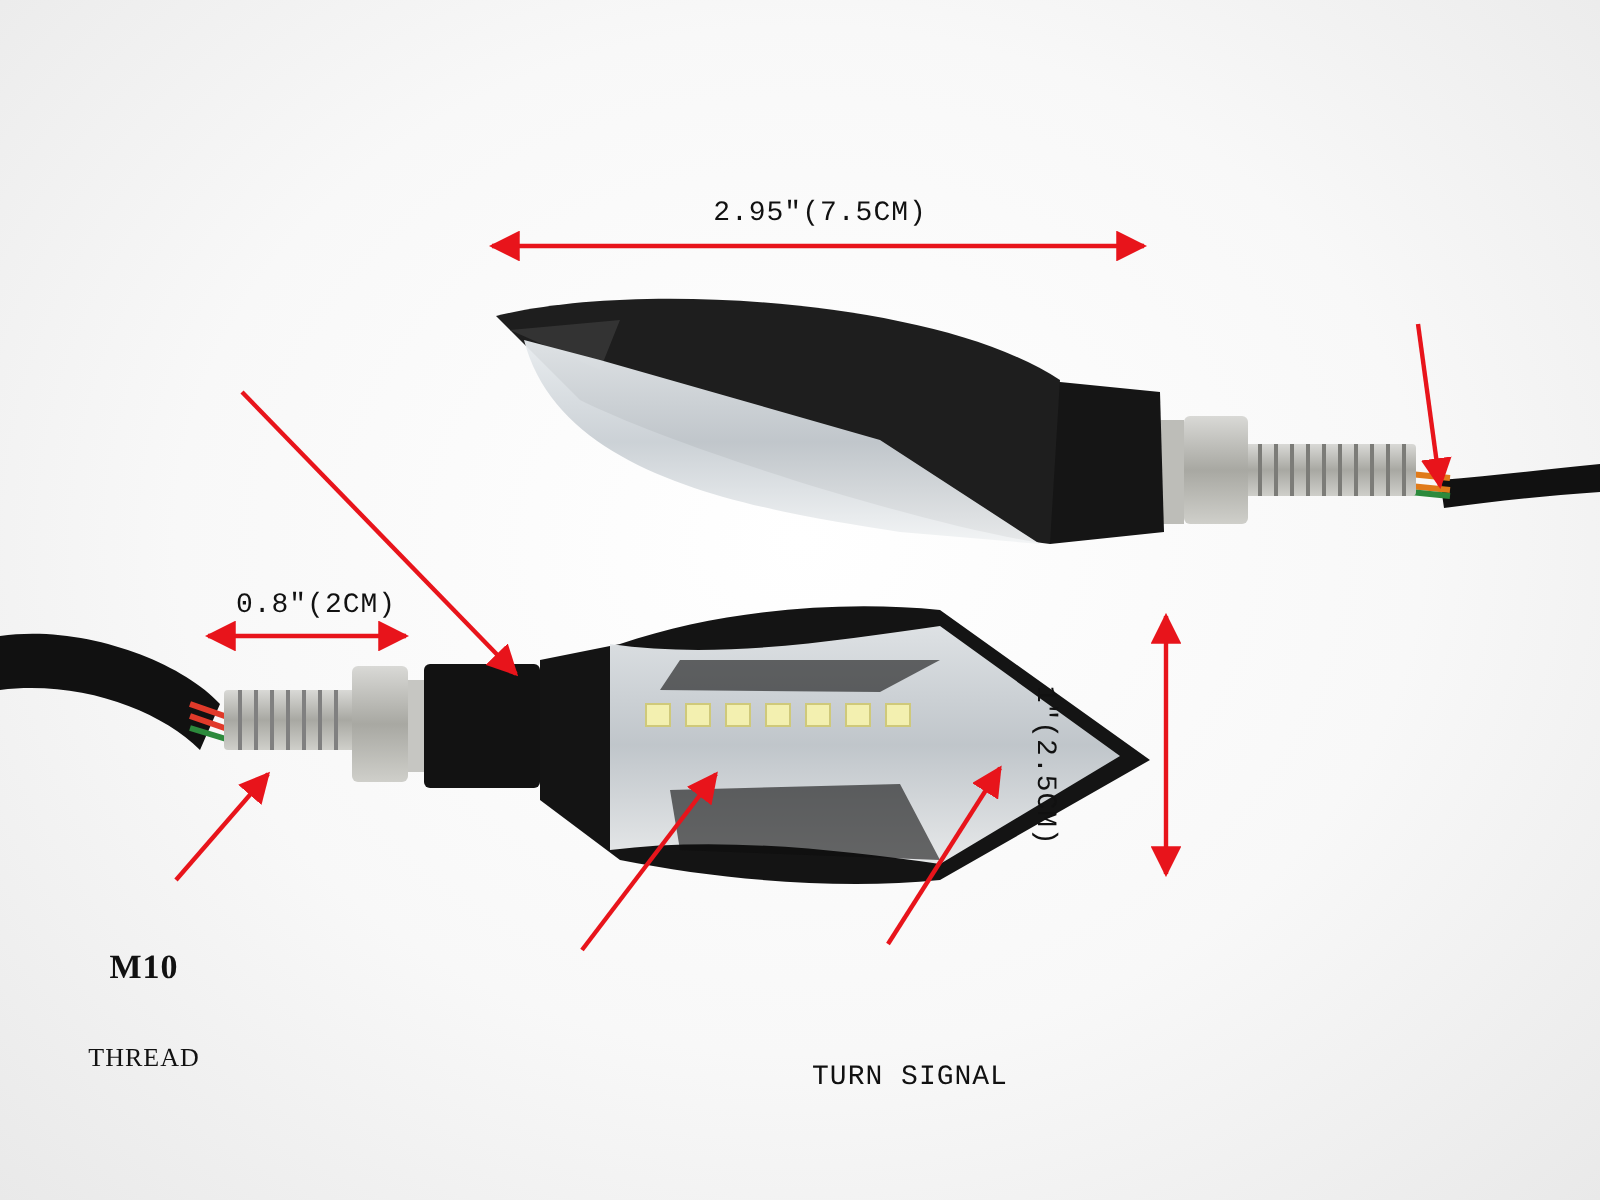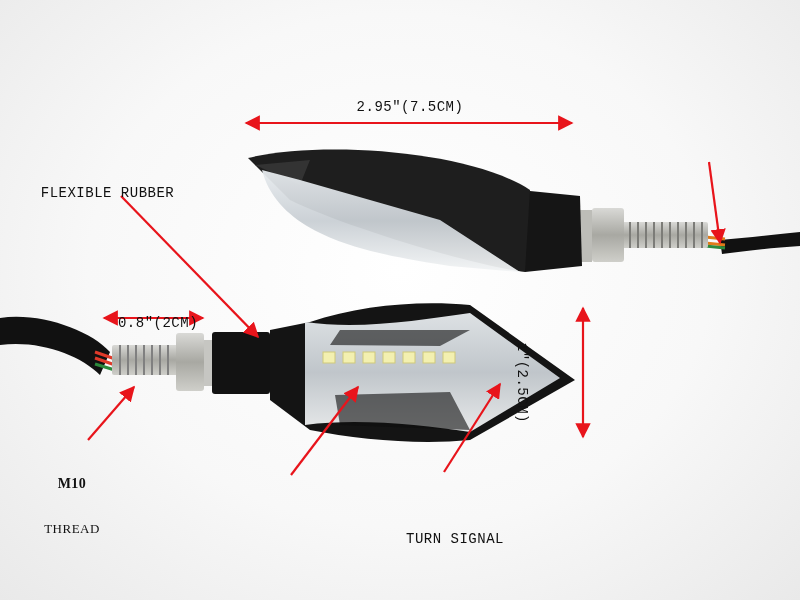--- a/index.html
+++ b/index.html
@@ -82,31 +82,30 @@
     <line x1="444" y1="472" x2="500" y2="384" marker-end="url(#ah)"></line>
   </g>
 </svg>
 
 <div class="label" style="left:340px;top:98px;width:140px;">2.95″(7.5CM)</div>
 
 <div class="label" style="left:620px;top:112px;width:160px;">
 </div>
 
 <div class="label" style="left:20px;top:146px;width:175px;">
-  <div>FLEXIBLE RUBBER</div>
 </div>
 
-<div class="label" style="left:108px;top:294px;width:100px;margin-top:20px;">0.8″(2CM)</div>
+<div class="label" style="left:108px;top:294px;width:100px;">0.8″(2CM)</div>
 
 <div class="label" style="left:548px;top:364px;width:130px;transform:rotate(90deg);transform-origin:0 0;">
   <span style="position:relative;left:-55px;top:-2px;">1″(2.5CM)</span>
 </div>
 
 <div class="label serif" style="left:30px;top:446px;width:84px;line-height:15px;">
-  <div style="font-size:14px;">M10</div>
+  <div style="font-size:17px;">M10</div>
   <div style="font-size:13px;font-weight:normal;text-align:center;">THREAD</div>
 </div>
 
 <div class="label" style="left:175px;top:471px;width:180px;line-height:21px;">
   
 </div>
 
 <div class="label" style="left:380px;top:487px;width:150px;line-height:21px;">
   <div>TURN SIGNAL</div>
   

